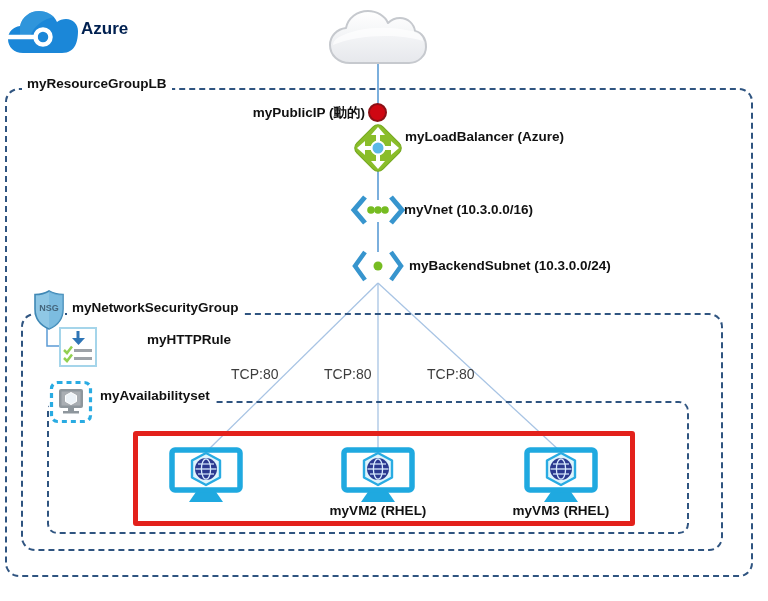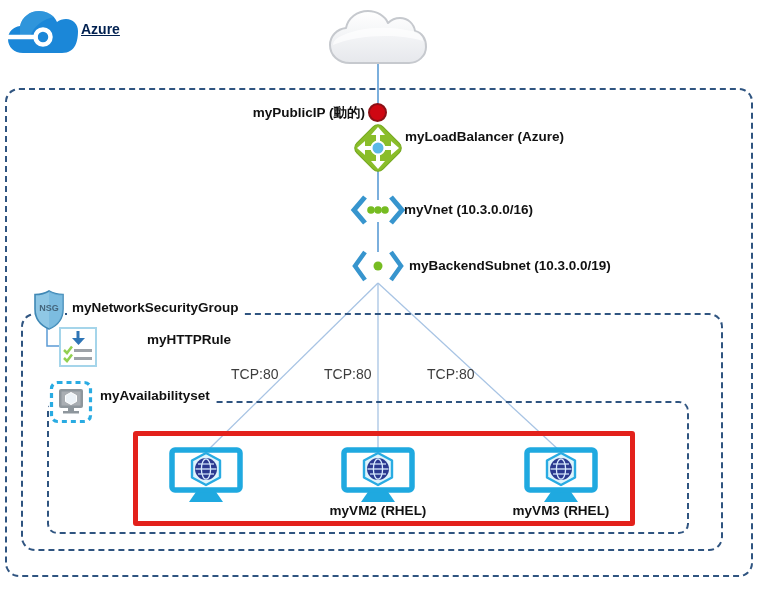--- a/index.html
+++ b/index.html
@@ -12,21 +12,21 @@
           font-family:"Liberation Sans",sans-serif;}
   #connectors{position:absolute;left:0;top:0;z-index:1;}
   .dashed{position:absolute;border:2px dashed var(--dash_border);border-radius:14px;
           box-sizing:border-box;z-index:2;background:transparent;}
   .redbox{position:absolute;border:5px solid var(--highlight_red);border-radius:3px;
           box-sizing:border-box;z-index:3;}
   .icon{position:absolute;z-index:4;}
   .lbl{position:absolute;font-weight:700;font-size:13.5px;color:var(--label_text);
        white-space:nowrap;z-index:4;line-height:16px;}
   .on-border{background:#fff;padding:0 5px;}
-  .azure-word{font-size:14px;color:var(--azure_text);text-decoration:underline;}
+  .azure-word{font-size:17px;color:var(--azure_text);}
   .tcp{position:absolute;font-weight:400;font-size:14px;color:var(--tcp_text);
        white-space:nowrap;z-index:2;line-height:17px;}
   .vm-lbl{width:140px;text-align:center;}
   .dot{position:absolute;width:19px;height:19px;border-radius:50%;
        background:var(--dot_red);border:2px solid #8C1016;box-sizing:border-box;z-index:4;}
 </style>
 </head>
 <body>
 
 <div id="canvas">
@@ -59,20 +59,21 @@
     <defs>
       <linearGradient id="cg" x1="0" y1="0" x2="0" y2="1">
         <stop offset="0" stop-color="#FFFFFF"></stop>
           <stop offset="1" stop-color="#E6E8EC"></stop>
       </linearGradient>
     </defs>
     <path d="M23,58 C11,58 3,50 3,40 C3,31 10,24 19,23 C21,13 30,6 41,6 C50,6 58,11 61,18 C64,15 68,13 73,13 C81,13 87,19 88,26 C95,28 99,34 99,42 C99,51 91,58 82,58 Z" fill="url(#cg)" stroke="#C6C9CE" stroke-width="2" stroke-linejoin="round"></path>
     <path d="M6,40 C30,30 70,28 96,36 C96,30 90,26 85,26 C60,20 30,22 12,32 C8,34 6,37 6,40 Z" fill="#FFFFFF" opacity="0.65"></path>
   </svg>
 
+  <div class="lbl on-border" style="left:22px;top:76px;">myResourceGroupLB</div>
 
   <div class="lbl" style="right:403px;top:105px;padding-left:9px;">myPublicIP (動的)</div>
   <div class="dot" style="left:368px;top:103px;"></div>
 
   <svg class="icon" style="left:350px;top:120px;" width="56" height="56" viewBox="0 0 56 56">
     <rect x="9.5" y="9.5" width="37" height="37" rx="7" fill="#8ABD2A" stroke="#74A81E" stroke-width="1" transform="rotate(45 28 28)"></rect>
     <rect x="26" y="12" width="4" height="32" fill="#FFFFFF"></rect>
     <rect x="12" y="26" width="32" height="4" fill="#FFFFFF"></rect>
     <polygon points="28,7 35,15 21,15" fill="#FFFFFF"></polygon>
     <polygon points="28,49 35,41 21,41" fill="#FFFFFF"></polygon>
@@ -89,21 +90,21 @@
     <circle cx="28" cy="15" r="3.8" fill="#76BC21"></circle>
     <circle cx="35" cy="15" r="3.8" fill="#76BC21"></circle>
   </svg>
   <div class="lbl" style="left:404px;top:202px;">myVnet (10.3.0.0/16)</div>
 
   <svg class="icon" style="left:352px;top:248px;" width="52" height="36" viewBox="0 0 52 36">
     <polyline points="13,4 3,18 13,32" fill="none" stroke="#3795CE" stroke-width="4.5"></polyline>
     <polyline points="39,4 49,18 39,32" fill="none" stroke="#3795CE" stroke-width="4.5"></polyline>
     <circle cx="26" cy="18" r="4.5" fill="#76BC21"></circle>
   </svg>
-  <div class="lbl" style="left:409px;top:258px;">myBackendSubnet (10.3.0.0/19)</div>
+  <div class="lbl" style="left:409px;top:258px;">myBackendSubnet (10.3.0.0/24)</div>
 
   <svg class="icon" style="left:33px;top:290px;" width="32" height="40" viewBox="0 0 32 40">
     <path d="M16,1 C20,3.5 25,4.5 30,4.5 L30,19 C30,30 23,36 16,39 C9,36 2,30 2,19 L2,4.5 C7,4.5 12,3.5 16,1 Z" fill="#8FC7E5" stroke="#3F88B5" stroke-width="1.6"></path>
     <path d="M16,1 C20,3.5 25,4.5 30,4.5 L30,19 C30,30 23,36 16,39 Z" fill="#6FB4DC" opacity="0.6"></path>
     <text x="16" y="21" font-size="9" font-weight="700" fill="#44657C" text-anchor="middle" font-family="Liberation Sans, sans-serif">NSG</text>
   </svg>
   <div class="lbl on-border" style="left:67px;top:300px;">myNetworkSecurityGroup</div>
 
   <svg class="icon" style="left:59px;top:327px;" width="38" height="40" viewBox="0 0 38 40">
     <rect x="1" y="1" width="36" height="38" fill="#FFFFFF" stroke="#A5D5EA" stroke-width="2"></rect>

